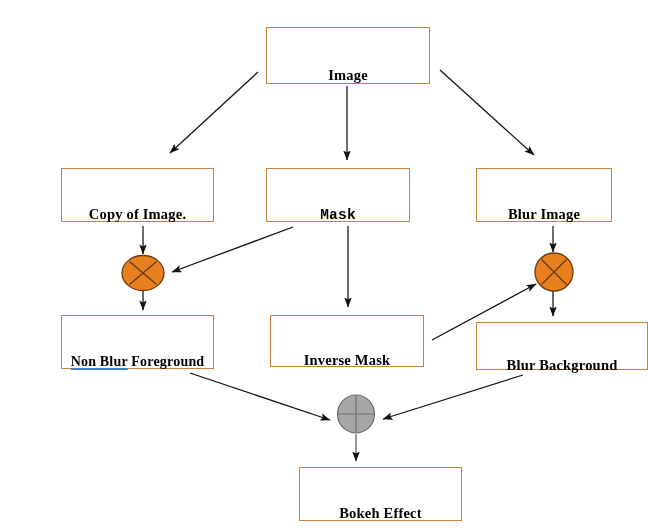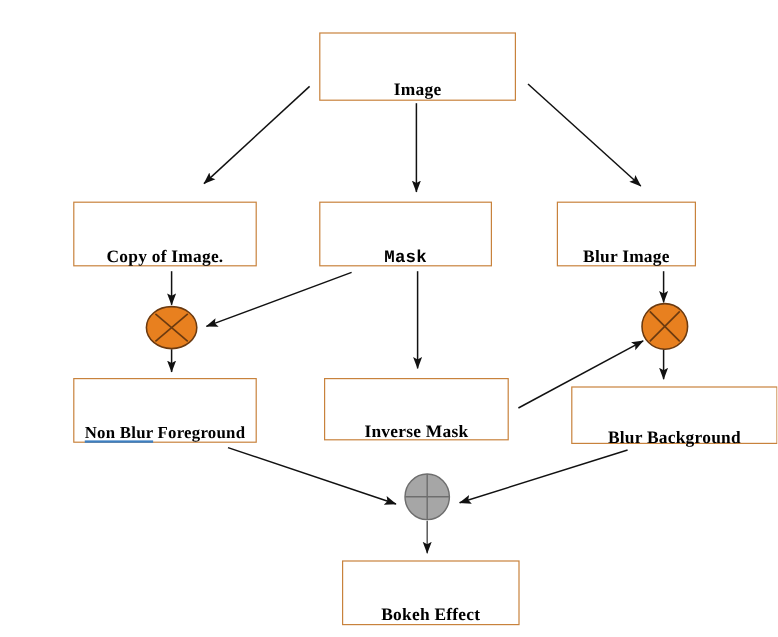--- a/index.html
+++ b/index.html
@@ -100,39 +100,39 @@
   </div>
 
   <div class="node-box" style="left:61px; top:168px; width:153px; height:54px;">
     <span class="label-text">Copy of Image.</span>
   </div>
 
   <div class="node-box" style="left:266px; top:168px; width:144px; height:54px;font-family:Liberation Mono, monospace;">
     <span class="label-text">Mask</span>
   </div>
 
-  <div class="node-box" style="left:464px; top:168px; width:116px; height:54px;">
+  <div class="node-box" style="left:476px; top:168px; width:136px; height:54px;">
     <span class="label-text">Blur Image</span>
   </div>
 
   <div class="node-box" style="left:270px; top:315px; width:154px; height:52px;">
     <span class="label-text">Inverse Mask</span>
   </div>
 
   <div class="node-box" style="left:61px; top:315px; width:153px; height:54px; font-size:14px;">
     <span class="label-text">
       <span class="underlined-part">Non Blur</span><span> Foreground</span>
     </span>
   </div>
 
   <div class="node-box" style="left:476px; top:322px; width:172px; height:48px;">
     <span class="label-text">Blur Background</span>
   </div>
 
-  <div class="node-box" style="left:285px; top:467px; width:148px; height:54px;">
+  <div class="node-box" style="left:299px; top:467px; width:163px; height:54px;">
     <span class="label-text">Bokeh Effect</span>
   </div>
 
   <div class="op-node" style="left:120px; top:253px;">
     <svg width="46" height="40" viewBox="0 0 46 40">
       <ellipse cx="23" cy="20" rx="21" ry="17.5" fill="#e8801f" stroke="#6b3a10" stroke-width="1.3"></ellipse>
       <line x1="9.5" y1="8.5" x2="36.5" y2="31.5" stroke="#6b3a10" stroke-width="1.4"></line>
       <line x1="36.5" y1="8.5" x2="9.5" y2="31.5" stroke="#6b3a10" stroke-width="1.4"></line>
     </svg>
   </div>

